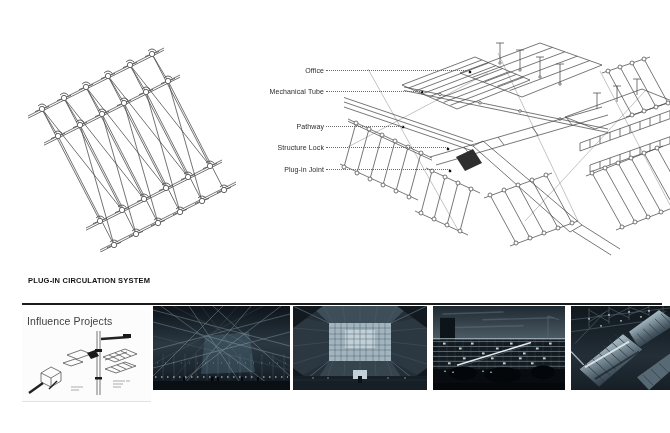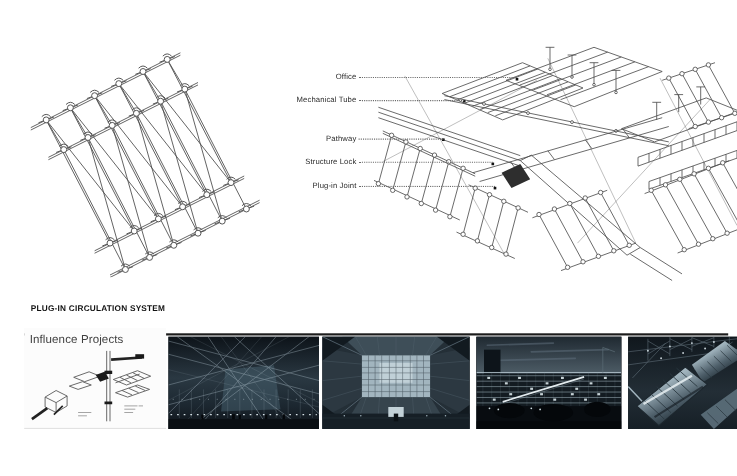--- a/index.html
+++ b/index.html
@@ -4,21 +4,21 @@
 <style>
   html,body{margin:0;padding:0;background:#ffffff;}
   .board{position:relative;width:670px;height:433px;background:#ffffff;overflow:hidden;
          font-family:"Liberation Sans",sans-serif;}
   .lbl{position:absolute;left:254px;width:70px;font-size:7px;color:#2b2b2b;
        text-align:right;letter-spacing:.1px;line-height:9px;}
   .leader{position:absolute;height:0;border-top:1px dotted #6a6a6a;}
   .titles{position:absolute;left:28px;top:275px;font-weight:bold;font-size:7.5px;
           line-height:11px;color:#111;letter-spacing:.2px;}
   .rule{position:absolute;left:22px;top:303px;width:640px;height:2px;background:#1c1c1c;}
-  .influence{position:absolute;left:22px;top:298px;width:129px;height:91px;
+  .influence{position:absolute;left:22px;top:310px;width:129px;height:91px;
              background:#fcfcfc;border-bottom:1px solid #e2e2e2;}
   .inf-title{font-size:10.5px;color:#3f3f3f;padding:5px 0 0 5px;letter-spacing:.1px;}
   .photo{position:absolute;top:306px;height:84px;overflow:hidden;background:#10171d;}
   .photo svg, .draw svg{display:block;}
   .draw{position:absolute;}
 </style>
 </head>
 <body>
 
 <div class="board">

